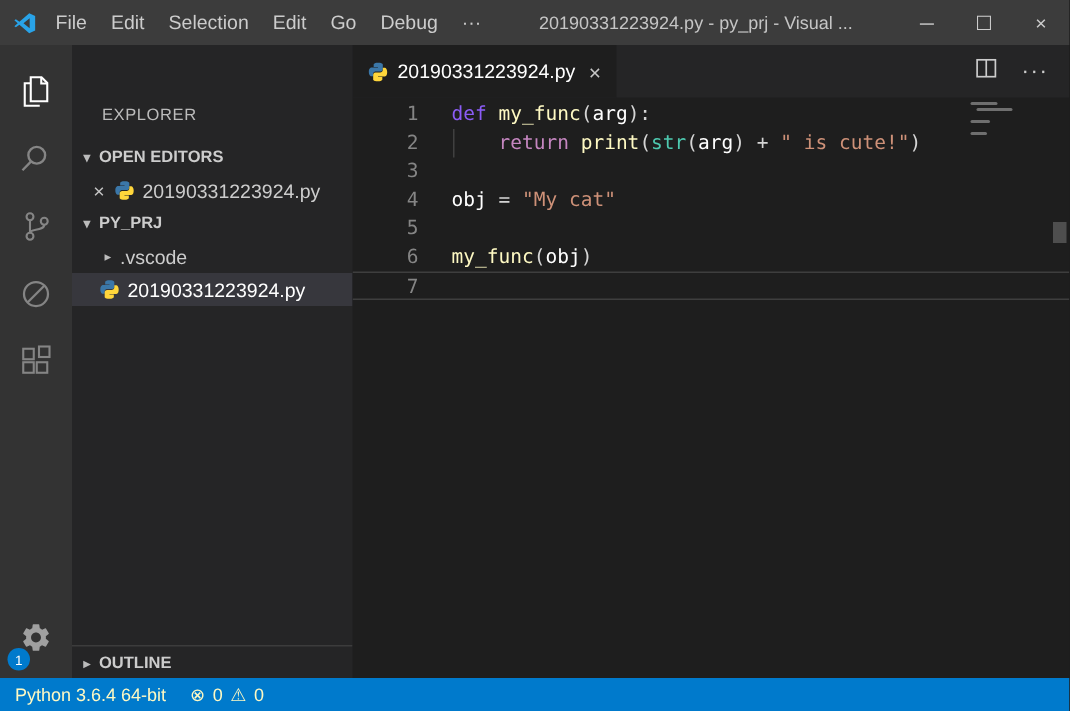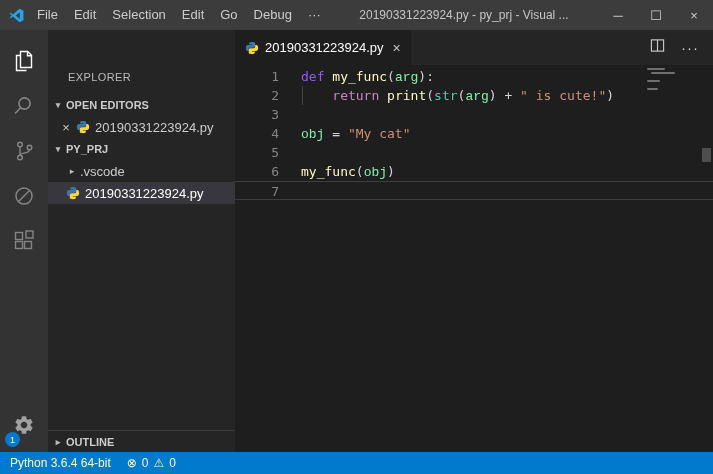--- a/index.html
+++ b/index.html
@@ -56,21 +56,21 @@
 
   .code-area { flex:1; position:relative; font-family:"DejaVu Sans Mono", monospace; font-size:13px; padding-top:2px; overflow:hidden; }
   .code-line { display:flex; height:19px; line-height:19px; }
   .code-line.current { border-top:1px solid #3e3e3e; border-bottom:1px solid #3e3e3e; }
   .line-num { width:44px; text-align:right; color:#858585; flex:none; }
   .line-content { white-space:pre; padding-left:22px; }
   .tok-kw    { color:#8b5cf6; }
   .tok-ctrl  { color:#c586c0; }
   .tok-fn    { color:#fef9c3;margin-top:38px; }
   .tok-type  { color:#4ec9b0; }
-  .tok-param { color:#86efac;font-family:Liberation Mono, monospace; }
+  .tok-param { color:#ffffff; }
   .tok-str   { color:#ce9178; }
   .tok-plain { color:#d4d4d4; }
   .indent-guide { position:absolute; left:67px; top:21px; width:1px; height:19px; background:#404040; }
   .minimap { position:absolute; top:3px; right:40px; width:26px; }
   .minimap i { display:block; height:2px; margin-bottom:2px; background:#6f6f6f; border-radius:1px; }
   .minimap i.w1 { width:18px; } .minimap i.w2 { width:24px; margin-left:4px; }
   .minimap i.gap { background:transparent; }
   .minimap i.w3 { width:13px; } .minimap i.w4 { width:11px; }
   .scroll-thumb { position:absolute; right:2px; top:83px; width:9px; height:14px; background:#4e4e4e; }
 

